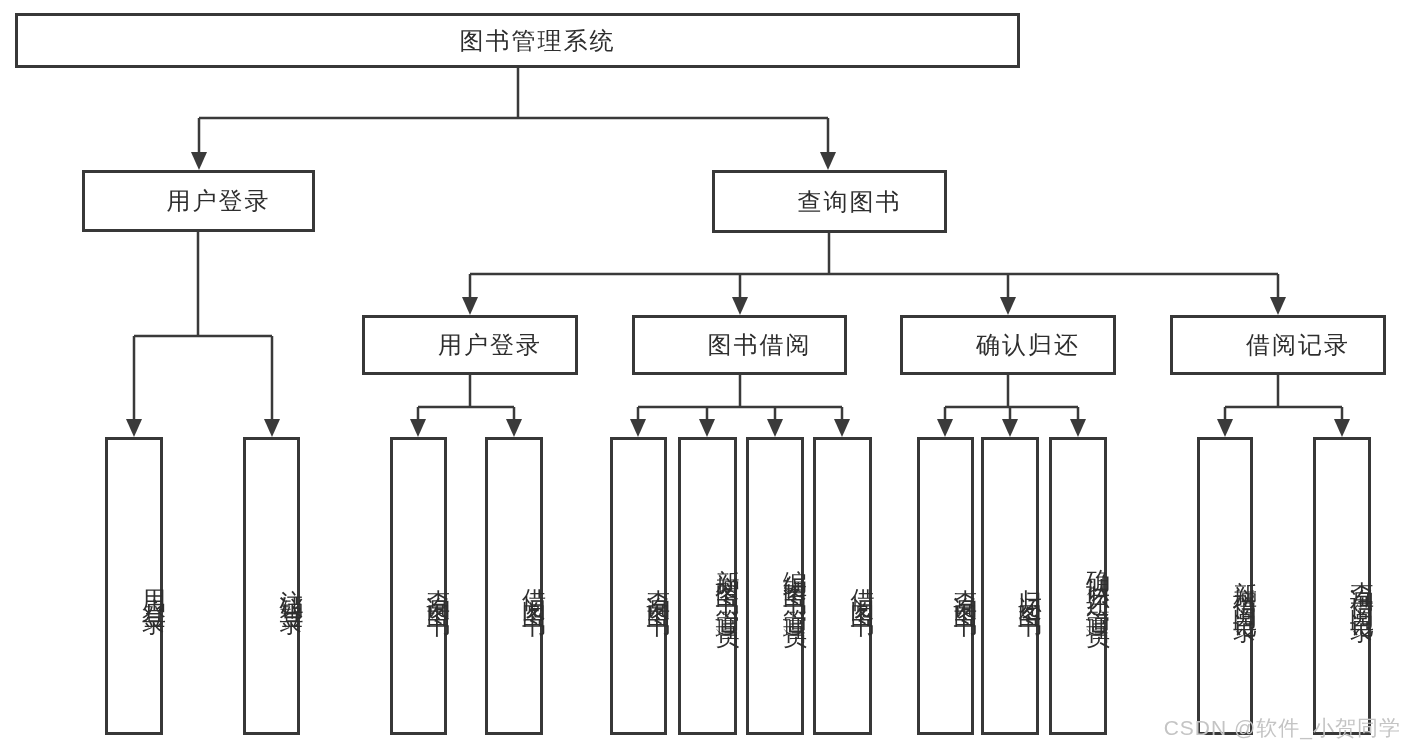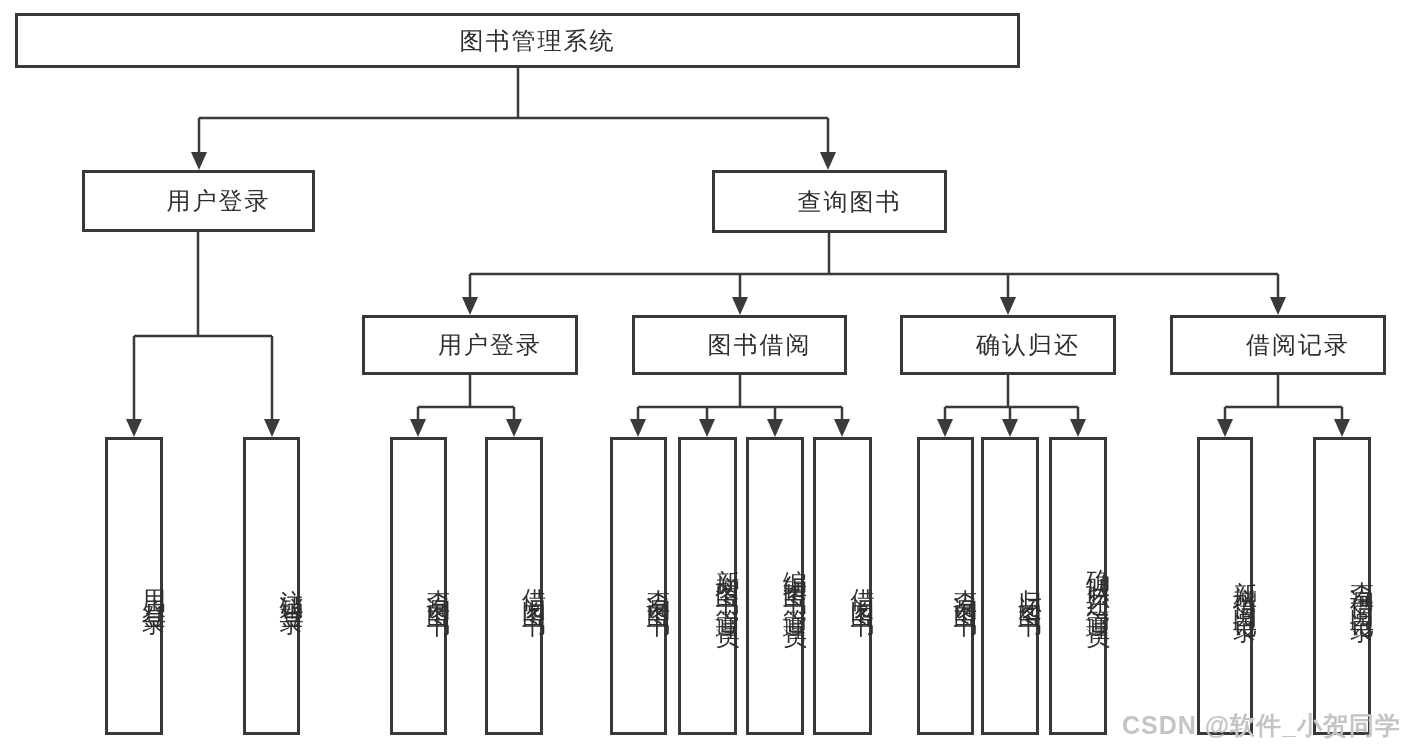--- a/index.html
+++ b/index.html
@@ -35,24 +35,23 @@
     writing-mode: vertical-rl;
     text-orientation: mixed;
     letter-spacing: 8px;
     line-height: 1;
     white-space: normal;
   }
   .watermark {
     position: absolute;
     right: 4px;
     bottom: 5px;
-    font-size: 25px;
+    font-size: 21px;
     color: #c4c4c4;
     letter-spacing: 1px;
-    font-weight: bold;
   }
 </style>
 </head>
 <body>
 
 <div class="canvas">
 
   <svg class="connectors" width="1405" height="747" viewBox="0 0 1405 747" aria-hidden="true">
     <g stroke="#3a3a3a" stroke-width="2.5" fill="none">
 

